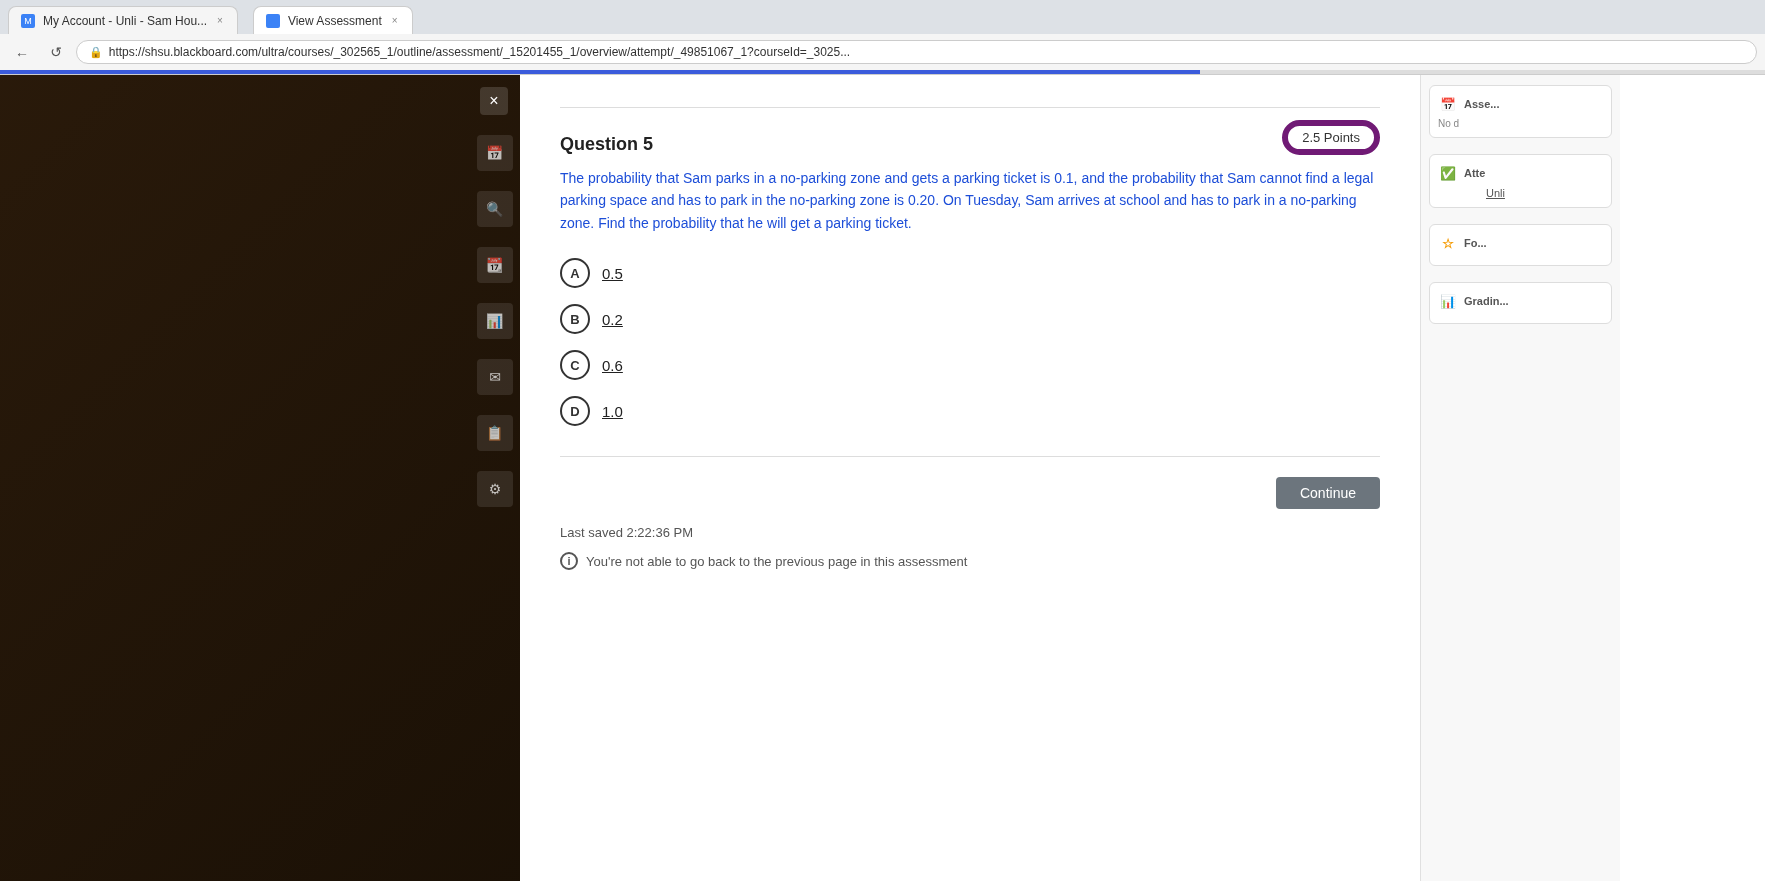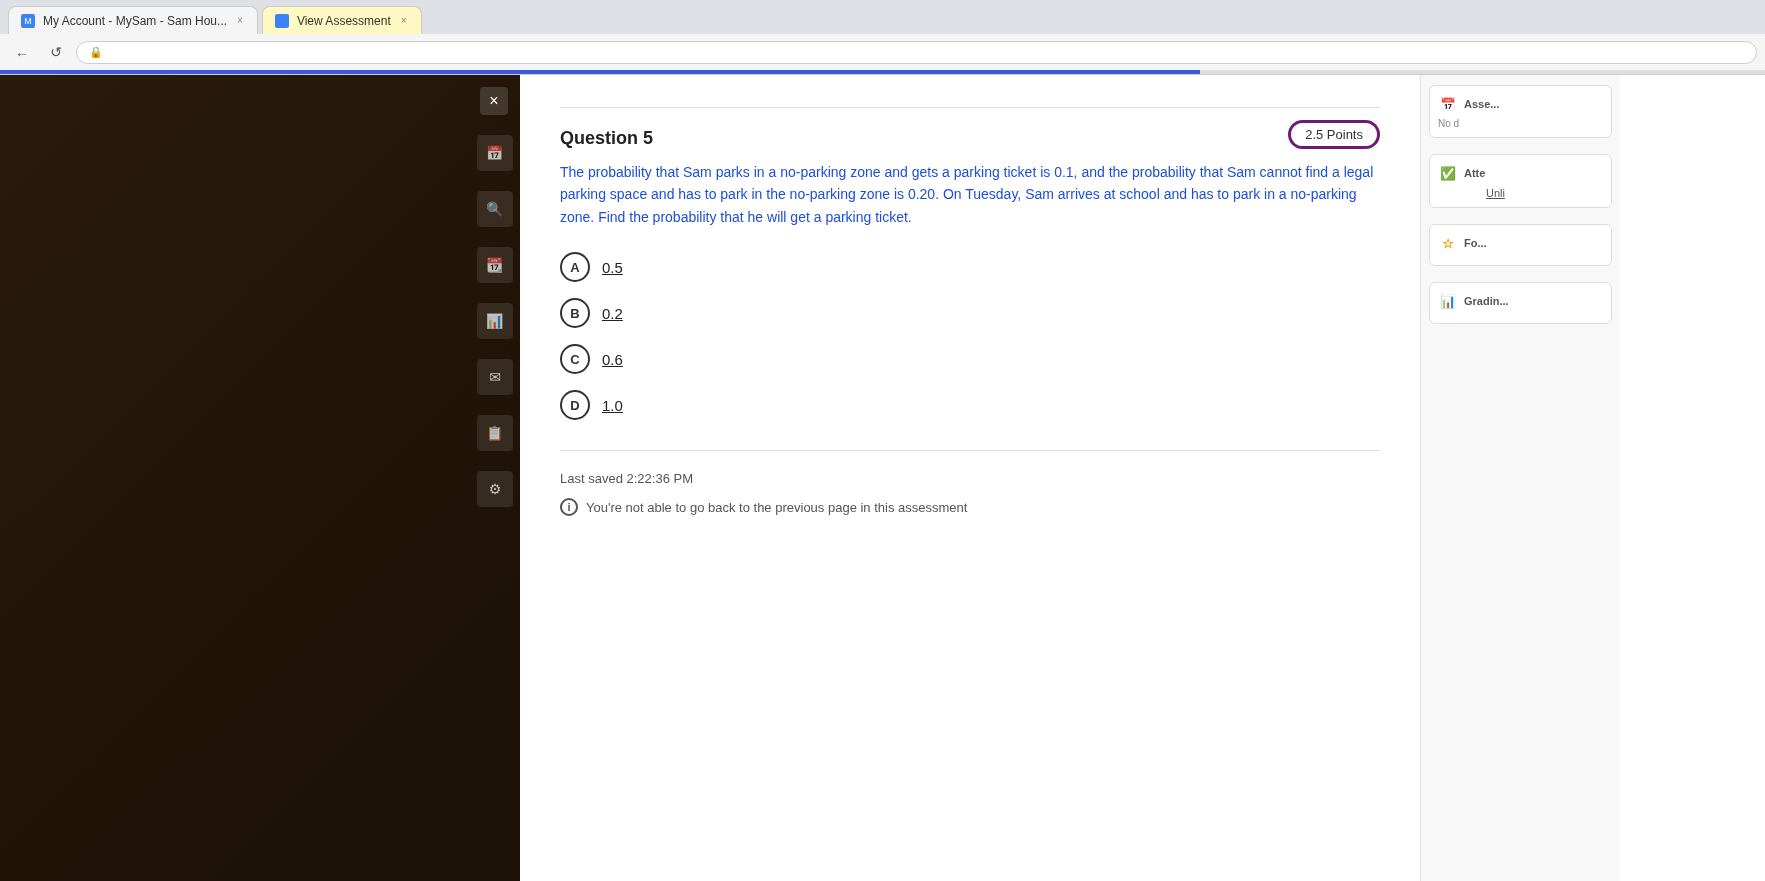--- a/index.html
+++ b/index.html
@@ -67,21 +67,22 @@
       border-radius: 8px 8px 0 0;
       font-size: 12px;
       color: #333;
       gap: 8px;
       min-width: 160px;
       border: 1px solid #ccc;
       border-bottom: none;
       cursor: pointer;
     }
     .tab.active {
-      background: #fef9c3;
+      background: #ffffff;
+      margin-left: 11px;
     }
     .tab-close {
       font-size: 10px;
       color: #888;
       cursor: pointer;
       padding: 2px;
     }
     .tab-favicon {
       width: 14px; height: 14px;
       background: #3b82f6;
@@ -203,21 +204,21 @@
       margin-bottom: 12px;
     }
 
     .question-title {
       font-size: 18px;
       font-weight: 700;
       color: #222;
     }
 
     .points-badge {
-      border: 3px solid #701a75;
+      border: 6px solid #701a75;
       border-radius: 20px;
       padding: 4px 14px;
       font-size: 13px;
       color: #333;
       white-space: nowrap;
     }
 
     .question-text {
       font-size: 14px;
       line-height: 1.6;
@@ -365,35 +366,36 @@
     }
   </style>
 </head>
 <body>
 
 <div class="browser-chrome">
 
   <div class="tab-bar">
     <div class="tab">
       <div class="tab-favicon">M</div>
-      <span>My Account - MySam - Sam Hou...</span>
+      <span>My Account - Unli - Sam Hou...</span>
       <span class="tab-close">×</span>
     </div>
     <div class="tab active">
       <div class="tab-favicon assessment-icon">A</div>
       <span>View Assessment</span>
       <span class="tab-close">×</span>
     </div>
   </div>
 
   <div class="browser-nav">
     <button class="nav-btn">←</button>
     <button class="nav-btn">↺</button>
     <div class="address-bar">
       <span class="lock-icon">🔒</span>
+      <span>https://shsu.blackboard.com/ultra/courses/_302565_1/outline/assessment/_15201455_1/overview/attempt/_49851067_1?courseId=_3025...</span>
     </div>
   </div>
 
   <div class="progress-bar-container">
     <div class="progress-bar"></div>
   </div>
 </div>
 
 <div class="main-layout">
 
@@ -452,20 +454,23 @@
           <div class="option-circle">
             <span>D</span>
           </div>
           <span class="option-text">1.0</span>
         </div>
 
       </div>
 
       <hr class="bottom-divider">
 
+      <div class="continue-row">
+        <button class="continue-btn">Continue</button>
+      </div>
 
       <p class="last-saved">Last saved 2:22:36 PM</p>
 
       <div class="no-back-notice">
         <div class="info-icon">i</div>
         <span>You're not able to go back to the previous page in this assessment</span>
       </div>
 
     </div>
 

